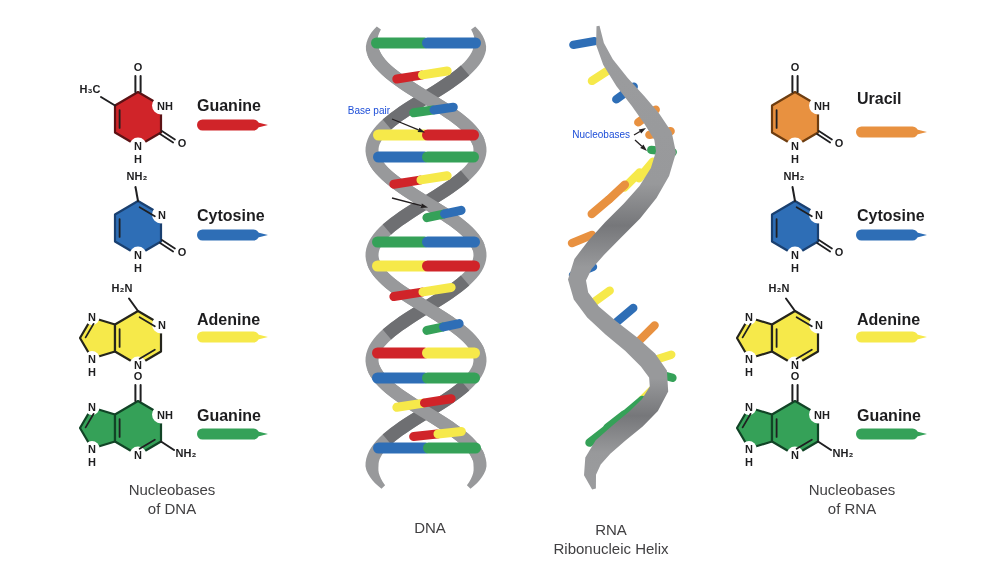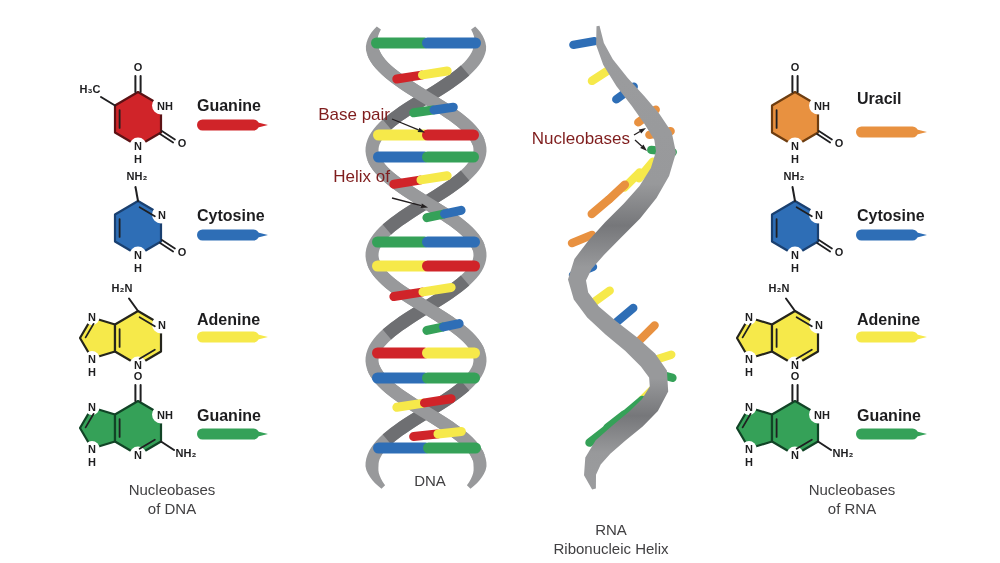--- a/index.html
+++ b/index.html
@@ -4,21 +4,21 @@
 <style>
   html,body{margin:0;padding:0;background:#fff;}
   #stage{position:relative;width:1000px;height:563px;background:#fff;overflow:hidden;
          font-family:"Liberation Sans","DejaVu Sans",sans-serif;}
   #scene{position:absolute;left:0;top:0;}
   .mol{position:absolute;}
   .base-name{position:absolute;font-size:16px;font-weight:700;color:#1d1d1f;white-space:nowrap;}
   .capsule{position:absolute;}
   .caption{position:absolute;transform:translateX(-50%);text-align:center;
            font-size:15px;line-height:1.25;color:#414042;white-space:nowrap;}
-  .annot{position:absolute;font-size:17px;color:#7f1d1d;line-height:1.15;}
+  .annot{position:absolute;font-size:10px;color:#1d4ed8;line-height:1.15;}
   .annot.right{text-align:right;}
 </style>
 </head>
 <body>
 
 <div id="stage">
 
   <svg id="scene" width="1000" height="563">
       <g>
         <path d="M471.1,29.5L472.7,32.7L473.8,35.7L474.4,38.5L474.6,41.1L474.4,43.5L473.9,45.7L473.2,47.8L472.7,49.9L471.7,52.2L470.4,54.6L468.7,57.1L466.6,59.7L464.1,62.4L461.2,65.2L458.0,68.0L454.4,70.9L450.6,73.7L446.5,76.7L442.1,79.6L437.6,82.5L433.0,85.5L428.2,88.5L423.4,91.5L418.5,94.5L413.7,97.5L408.9,100.5L404.2,103.6L399.6,106.6L395.2,109.7L391.0,112.8L387.0,116.0L383.2,119.1L379.7,122.3L376.6,125.6L373.7,129.0L371.2,132.4L369.1,136.0L367.5,139.7L366.3,143.5L365.6,147.4L365.5,151.3L366.0,155.2L367.0,159.1L368.5,162.8L370.5,166.4L372.9,169.9L375.6,173.3L378.7,176.6L382.0,179.8L385.7,183.0L389.6,186.1L393.8,189.3L398.1,192.3L402.7,195.4L407.3,198.5L412.1,201.5L416.9,204.5L421.8,207.5L426.6,210.5L431.4,213.5L436.1,216.5L440.6,219.4L445.0,222.4L449.2,225.3L453.2,228.2L456.8,231.0L460.2,233.9L463.2,236.7L465.8,239.4L468.1,242.0L469.9,244.6L471.3,247.0L472.4,249.3L473.1,251.5L473.4,253.6L473.5,255.7L473.2,257.8L472.7,259.9L471.7,262.2L470.4,264.6L468.7,267.1L466.6,269.7L464.1,272.4L461.2,275.2L458.0,278.0L454.4,280.9L450.6,283.7L446.5,286.7L442.1,289.6L437.6,292.5L433.0,295.5L428.2,298.5L423.4,301.5L418.5,304.5L413.7,307.5L408.9,310.5L404.2,313.6L399.6,316.6L395.2,319.7L391.0,322.8L387.0,326.0L383.2,329.1L379.7,332.3L376.6,335.6L373.7,339.0L371.2,342.4L369.1,346.0L367.5,349.7L366.3,353.5L365.6,357.4L365.5,361.3L366.0,365.2L367.0,369.1L368.5,372.8L370.5,376.4L372.9,379.9L375.6,383.3L378.7,386.6L382.0,389.8L385.7,393.0L389.6,396.1L393.8,399.3L398.1,402.3L402.7,405.4L407.3,408.5L412.1,411.5L416.9,414.5L421.8,417.5L426.6,420.5L431.4,423.5L436.1,426.5L440.6,429.4L445.0,432.4L449.2,435.3L453.2,438.2L456.8,441.0L460.2,443.9L463.2,446.7L465.8,449.4L468.1,452.0L469.9,454.6L471.3,457.0L472.4,459.3L473.1,461.5L473.4,463.6L473.5,465.7L473.6,467.8L473.6,470.3L473.2,472.9L472.3,475.8L471.0,478.8L469.2,482.0L466.9,485.3L470.5,488.7L473.8,486.0L476.9,483.2L479.6,480.2L482.0,477.1L484.0,473.7L485.6,470.2L486.5,466.3L486.4,462.4L485.7,458.5L484.5,454.7L482.9,451.0L480.8,447.4L478.3,444.0L475.4,440.6L472.3,437.3L468.8,434.1L465.0,431.0L461.0,427.8L456.8,424.7L452.4,421.6L447.8,418.6L443.1,415.5L438.3,412.5L433.5,409.5L428.6,406.5L423.8,403.5L419.0,400.5L414.4,397.5L409.9,394.6L405.5,391.7L401.4,388.7L397.6,385.9L394.0,383.0L390.8,380.2L387.9,377.4L385.4,374.7L383.3,372.1L381.6,369.6L380.3,367.2L379.3,364.9L378.8,362.8L378.5,360.7L378.6,358.6L378.9,356.5L379.6,354.3L380.7,352.0L382.1,349.6L383.9,347.0L386.2,344.4L388.8,341.7L391.8,338.9L395.2,336.0L398.8,333.2L402.8,330.3L407.0,327.4L411.4,324.4L415.9,321.5L420.6,318.5L425.4,315.5L430.2,312.5L435.1,309.5L439.9,306.5L444.7,303.5L449.3,300.4L453.9,297.3L458.2,294.3L462.4,291.1L466.3,288.0L470.0,284.8L473.3,281.6L476.4,278.3L479.1,274.9L481.5,271.4L483.5,267.8L485.0,264.1L486.0,260.2L486.5,256.3L486.4,252.4L485.7,248.5L484.5,244.7L482.9,241.0L480.8,237.4L478.3,234.0L475.4,230.6L472.3,227.3L468.8,224.1L465.0,221.0L461.0,217.8L456.8,214.7L452.4,211.6L447.8,208.6L443.1,205.5L438.3,202.5L433.5,199.5L428.6,196.5L423.8,193.5L419.0,190.5L414.4,187.5L409.9,184.6L405.5,181.7L401.4,178.7L397.6,175.9L394.0,173.0L390.8,170.2L387.9,167.4L385.4,164.7L383.3,162.1L381.6,159.6L380.3,157.2L379.3,154.9L378.8,152.8L378.5,150.7L378.6,148.6L378.9,146.5L379.6,144.3L380.7,142.0L382.1,139.6L383.9,137.0L386.2,134.4L388.8,131.7L391.8,128.9L395.2,126.0L398.8,123.2L402.8,120.3L407.0,117.4L411.4,114.4L415.9,111.5L420.6,108.5L425.4,105.5L430.2,102.5L435.1,99.5L439.9,96.5L444.7,93.5L449.3,90.4L453.9,87.3L458.2,84.3L462.4,81.1L466.3,78.0L470.0,74.8L473.3,71.6L476.4,68.3L479.1,64.9L481.5,61.4L483.5,57.8L485.0,54.1L486.0,50.2L486.1,46.3L485.4,42.5L484.2,38.9L482.5,35.5L480.4,32.3L477.9,29.3L475.2,26.5Z" fill="#98999b"></path>
@@ -407,26 +407,25 @@
     <div class="caption" style="left:852px;top:481px">
       <div>Nucleobases</div>
       <div>of RNA</div>
     </div>
   </div>
 
   <div class="annot right" style="left:280px;top:105px;width:110px">
     <span>Base pair</span>
   </div>
   <div class="annot right" style="left:248px;top:167px;width:142px">
-    <div>Helix of</div>
   </div>
   <div class="annot right" style="left:520px;top:129px;width:110px">
     <span>Nucleobases</span>
   </div>
 
-  <div class="caption" style="left:430px;top:472px">
+  <div class="caption" style="left:430px;top:519px">
     <div>DNA</div>
   </div>
   <div class="caption" style="left:611px;top:521px">
     <div>RNA</div>
     <div>Ribonucleic Helix</div>
   </div>
 </div>
 
 </body></html>

